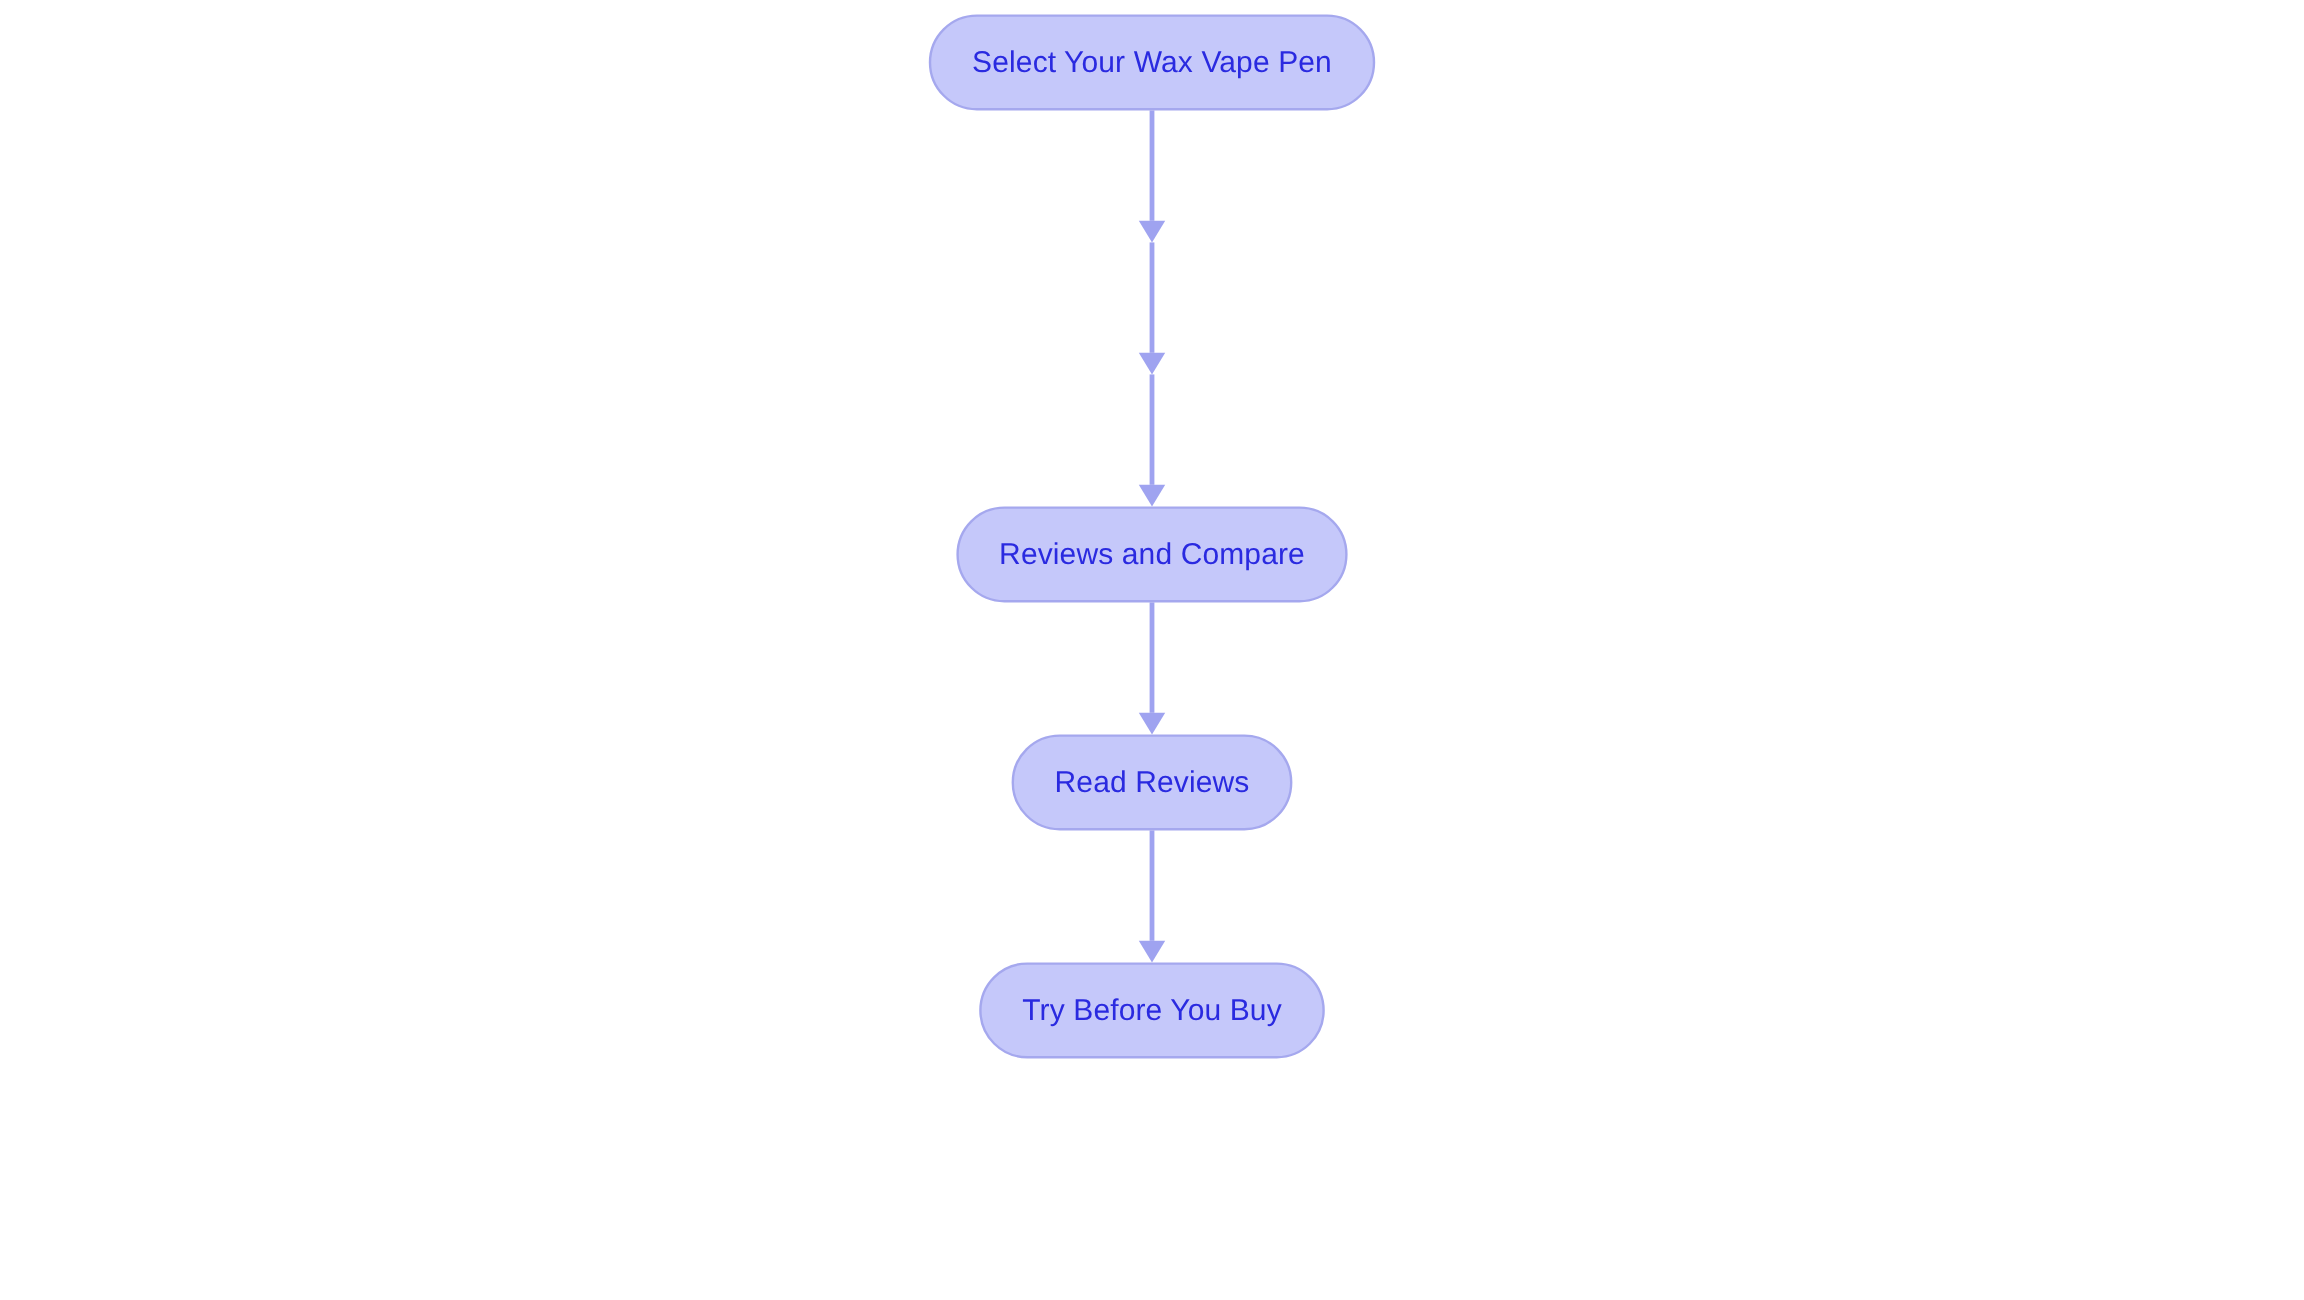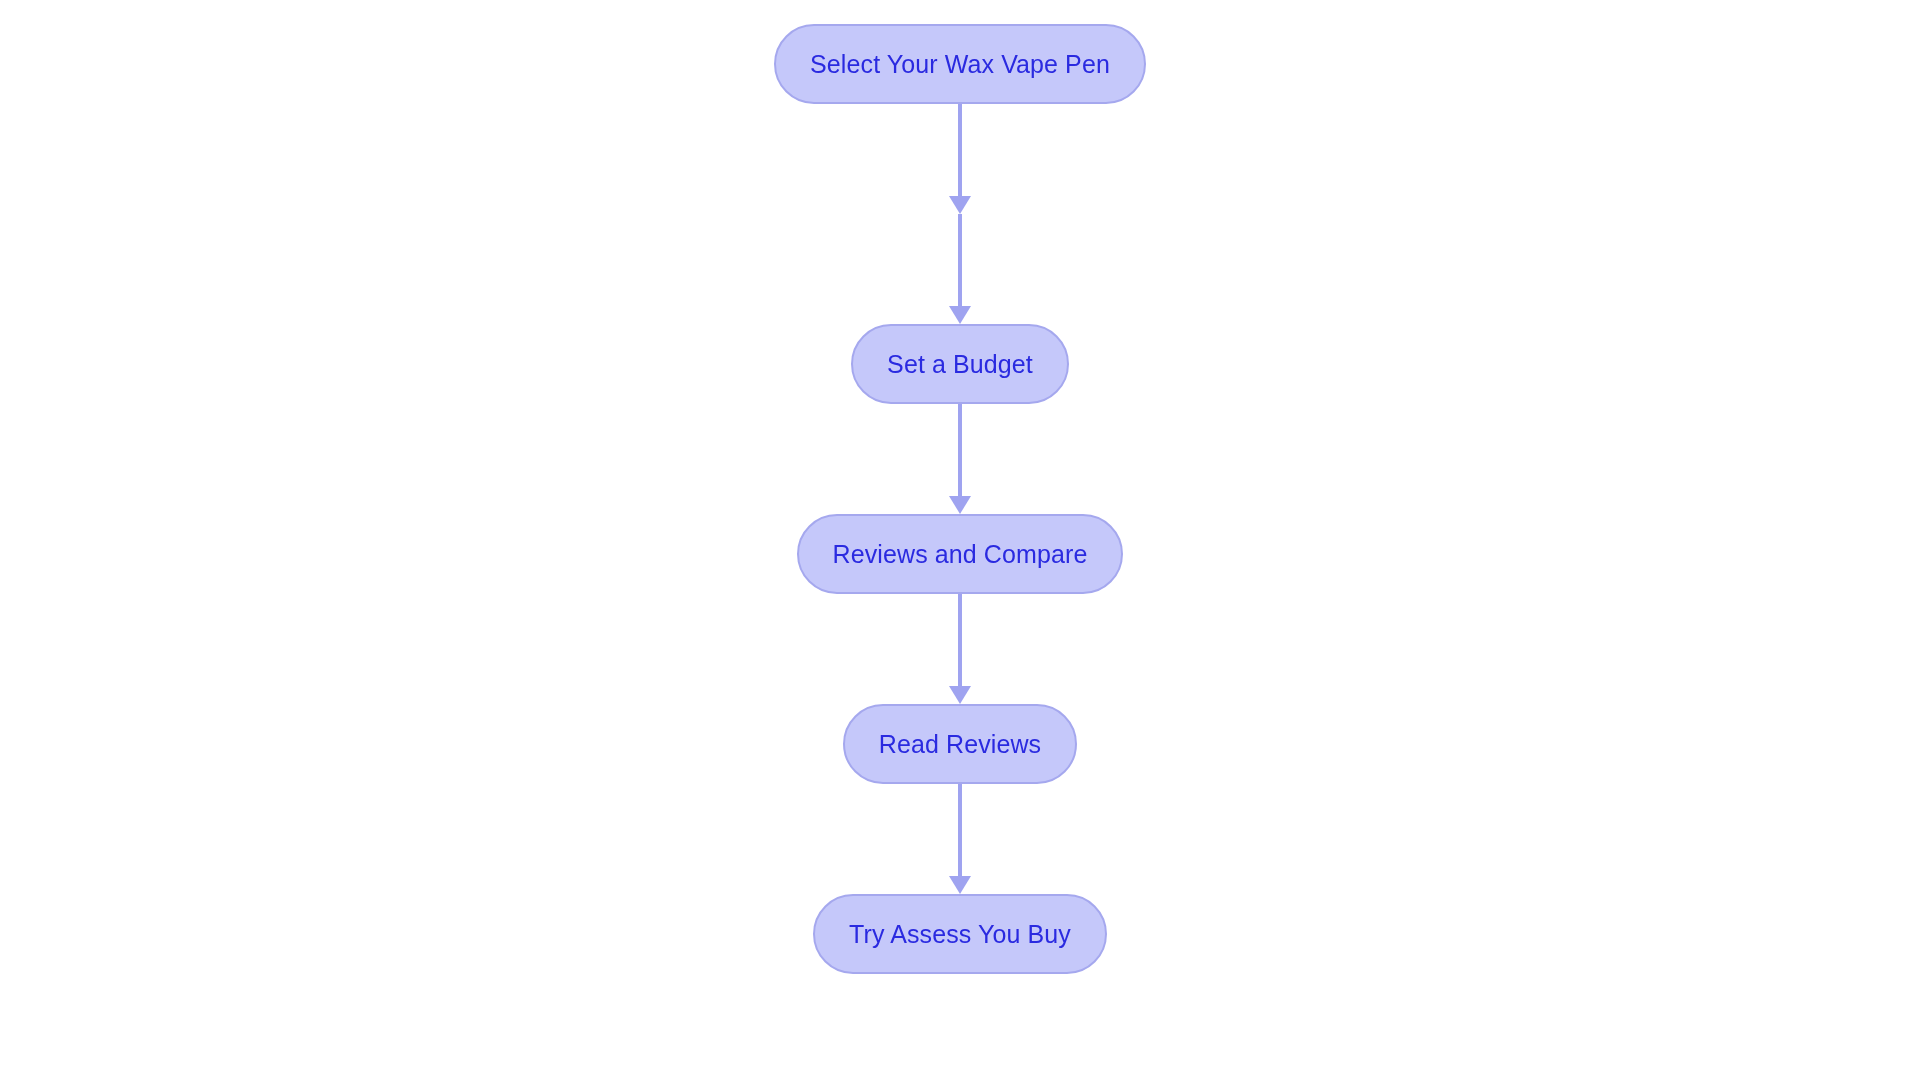--- a/index.html
+++ b/index.html
@@ -18,21 +18,21 @@
 
   #flowchart {
     position: relative;
     width: 1920px;
     height: 1083px;
     background: #ffffff;
     display: flex;
     flex-direction: column;
     align-items: center;
     justify-content: flex-start;
-    padding-top: 24px;
+    padding-top: 12px;
   }
 
   .node {
     height: 80px;
     display: flex;
     align-items: center;
     justify-content: center;
     background: #c5c8fa;
     border: 2px solid #a5a8ee;
     border-radius: 40px;
@@ -89,23 +89,20 @@
   </div>
 
 
   <div class="connector">
     <svg viewBox="0 0 26 110" xmlns="http://www.w3.org/2000/svg">
       <line class="connector-line" x1="13" y1="0" x2="13" y2="92"></line>
       <polygon class="connector-head" points="2,92 24,92 13,110"></polygon>
     </svg>
   </div>
 
-  <div class="node">
-    <span class="node-label">Set a Budget</span>
-  </div>
 
   <div class="connector">
     <svg viewBox="0 0 26 110" xmlns="http://www.w3.org/2000/svg">
       <line class="connector-line" x1="13" y1="0" x2="13" y2="92"></line>
       <polygon class="connector-head" points="2,92 24,92 13,110"></polygon>
     </svg>
   </div>
 
   <div class="node">
     <span class="node-label">Reviews and Compare</span>
@@ -123,16 +120,16 @@
   </div>
 
   <div class="connector">
     <svg viewBox="0 0 26 110" xmlns="http://www.w3.org/2000/svg">
       <line class="connector-line" x1="13" y1="0" x2="13" y2="92"></line>
       <polygon class="connector-head" points="2,92 24,92 13,110"></polygon>
     </svg>
   </div>
 
   <div class="node">
-    <span class="node-label">Try Assess You Buy</span>
+    <span class="node-label">Try Before You Buy</span>
   </div>
 
 </div>
 
 </body></html>

